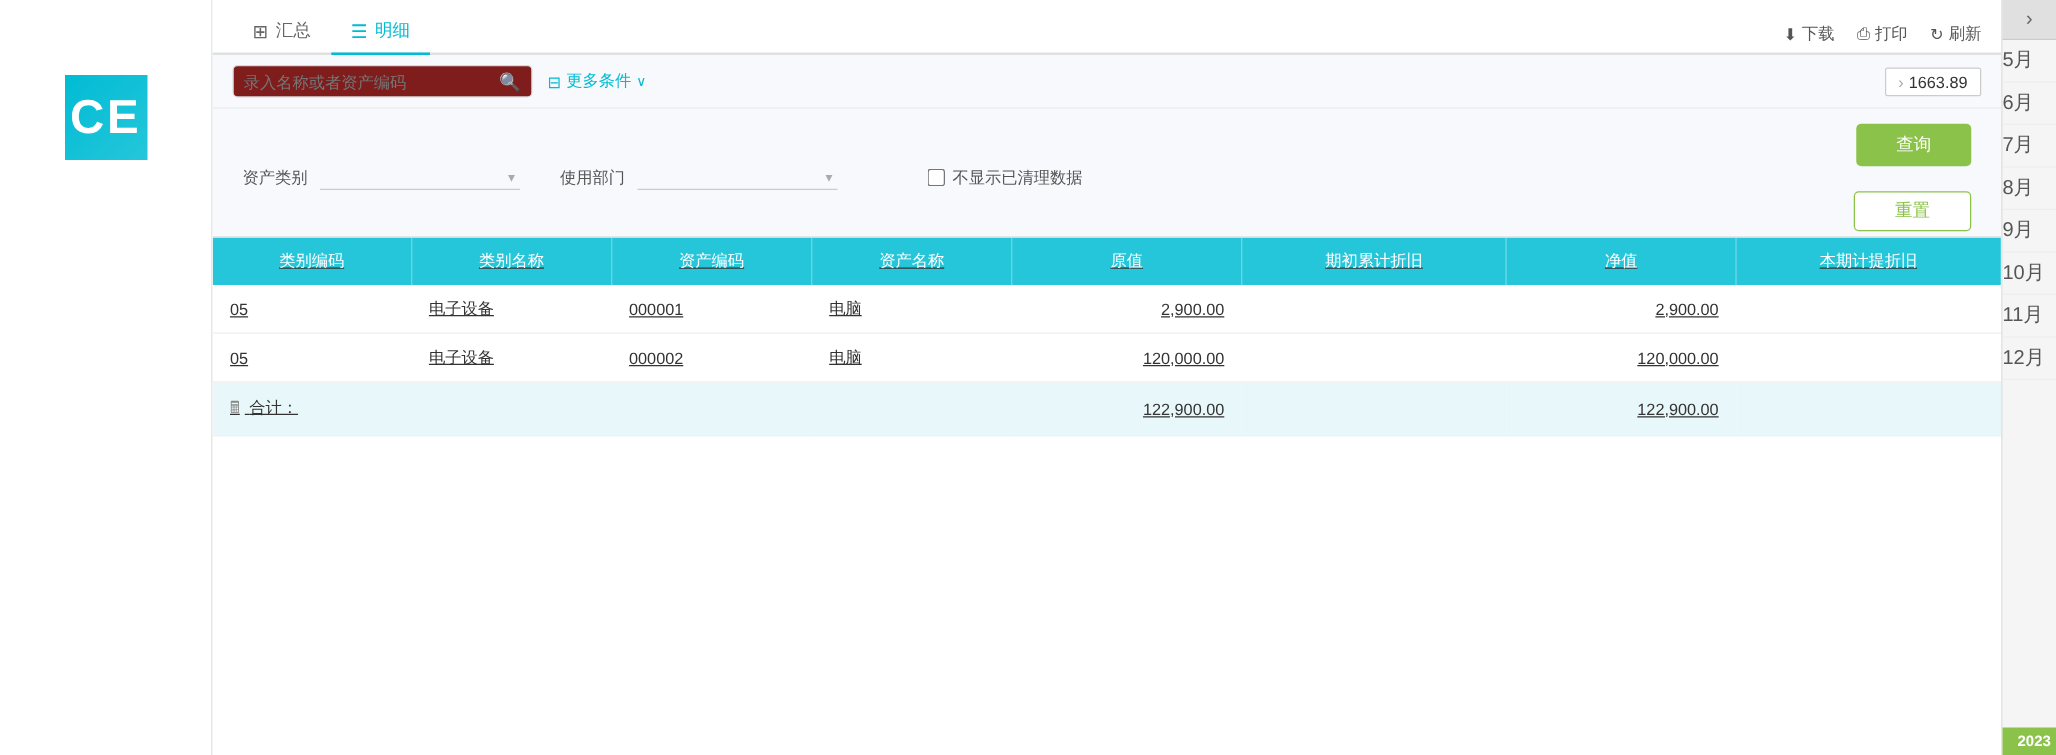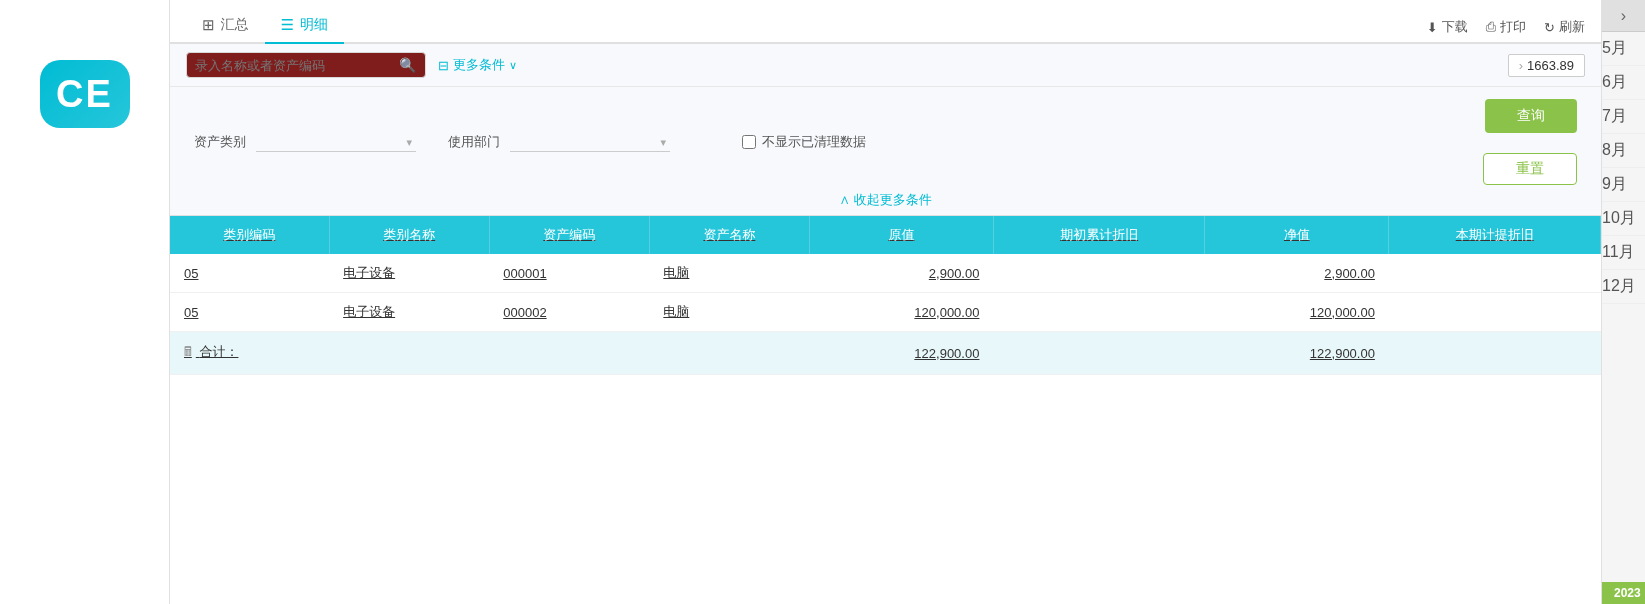--- a/index.html
+++ b/index.html
@@ -11,24 +11,24 @@
       min-width: 170px;
       background: #fff;
       display: flex;
       flex-direction: column;
       align-items: center;
       justify-content: flex-start;
       padding-top: 60px;
       border-right: 1px solid #e0e0e0;
     }
     .logo-ce {
-      width: 90px;
+      width: 66px;
       height: 68px;
       background: linear-gradient(135deg, #00bcd4, #26c6da);
-      border-radius: 20px;
+      border-radius: 0;
       display: flex;
       align-items: center;
       justify-content: center;
       font-size: 38px;
       font-weight: bold;
       color: #fff;
       letter-spacing: 2px;
     }
 
     
@@ -427,23 +427,20 @@
           </div>
         </div>
         <div class="checkbox-field">
           <input type="checkbox" style="">
           <span class="checkbox-label">不显示已清理数据</span>
         </div>
         <div class="btn-group">
           <button class="query-btn">查询</button>
           <button class="reset-btn">重置</button>
         </div>
-      </div>
-      <div class="collapse-bar">
-        <span>∧ </span><span>收起更多条件</span>
       </div>
     </div>
 
     <div class="table-wrap">
       <table>
         <thead>
           <tr>
             <th>类别编码</th>
             <th>类别名称</th>
             <th>资产编码</th>

